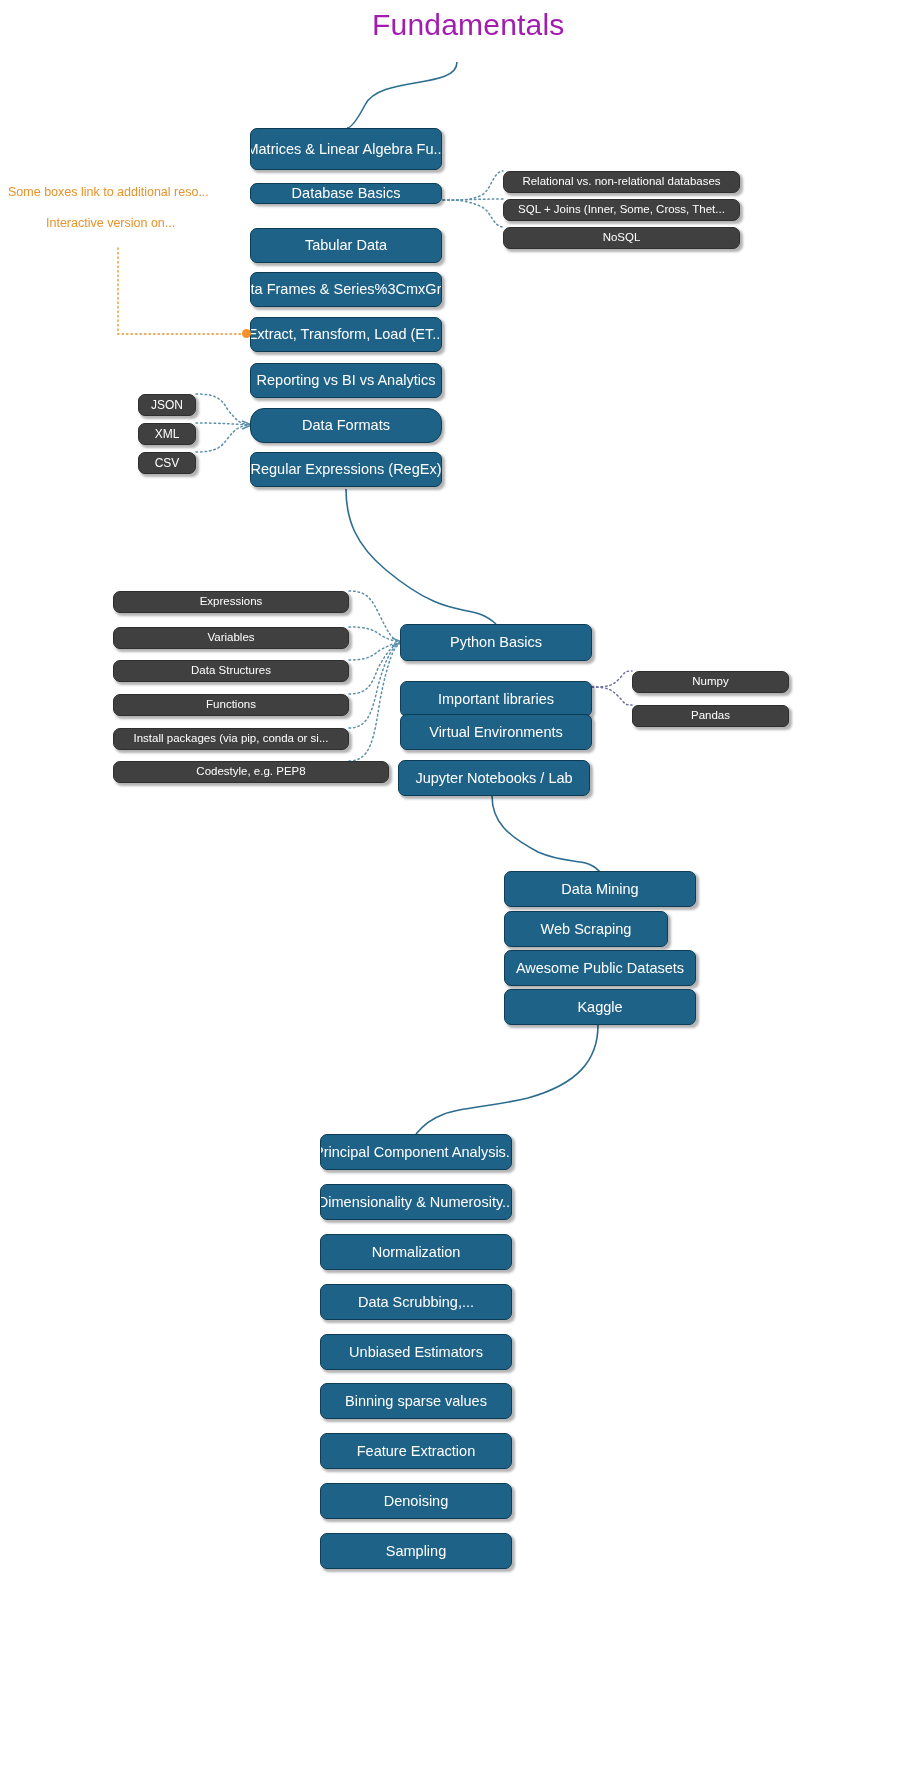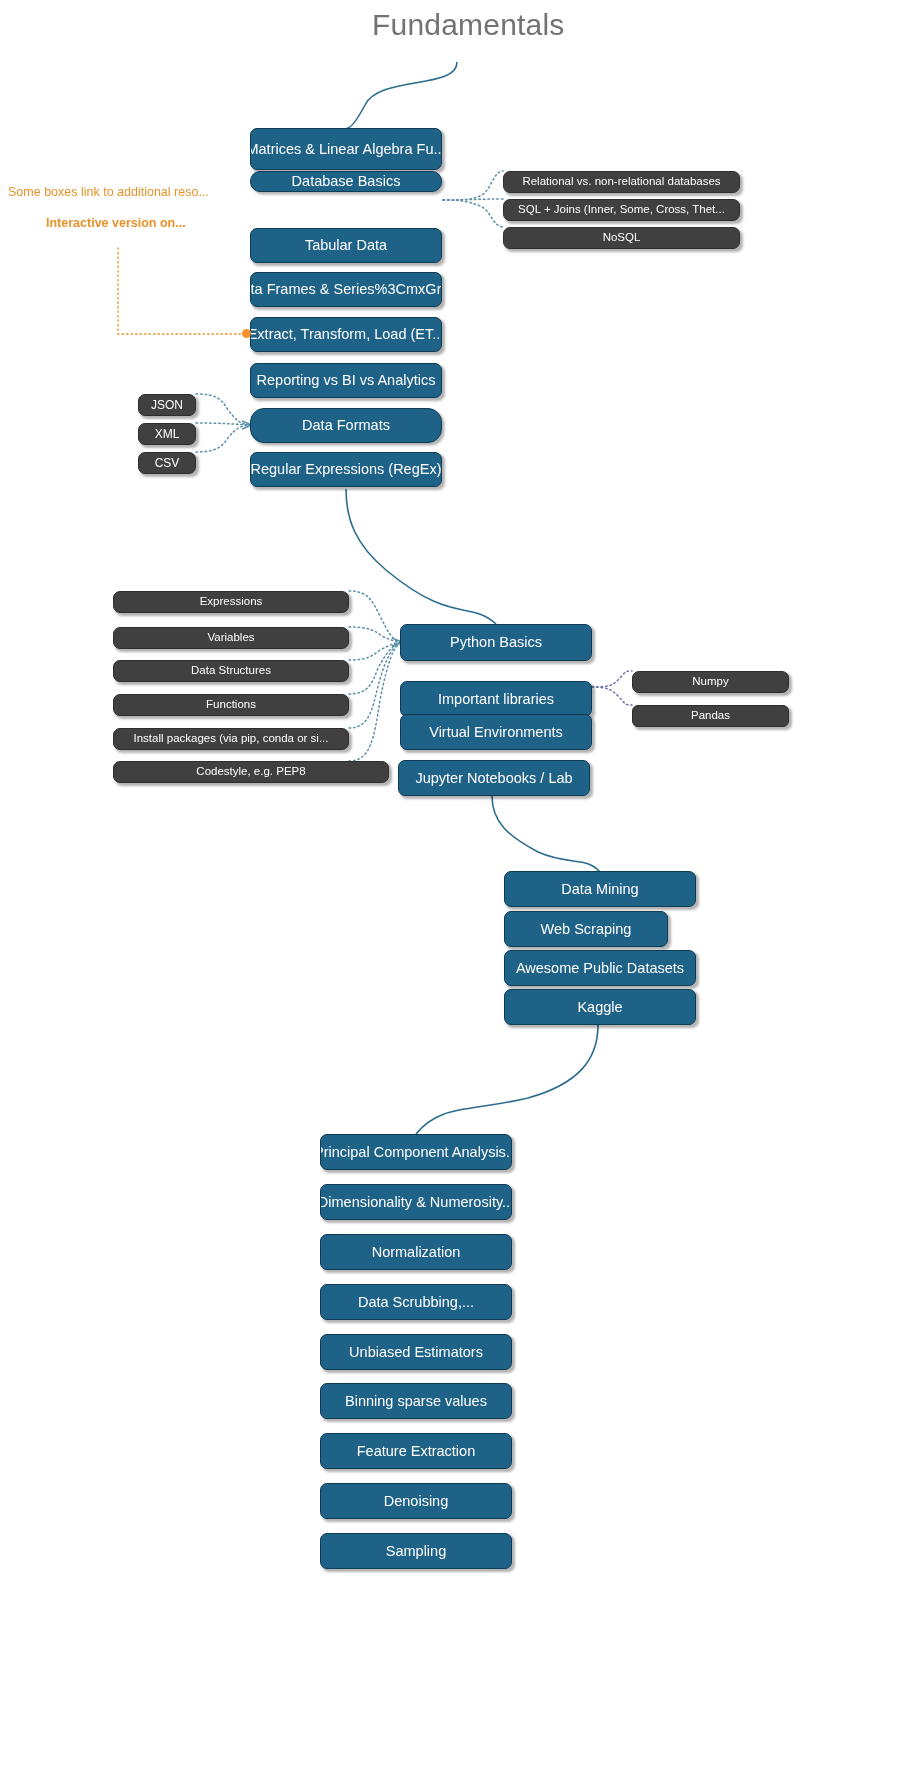--- a/index.html
+++ b/index.html
@@ -57,21 +57,21 @@
     font-size: 11.5px;
     box-shadow: 2.5px 2.5px 2.5px rgba(0,0,0,0.30);
     margin-top: 11px;
   }
   .node.gray.small {
     font-size: 12px;
   }
   .title {
     position: absolute;
     z-index: 3;
-    color: #737373;
+    color: #a21caf;
     font-size: 30px;
     white-space: nowrap;
     letter-spacing: 0.2px;
   }
   .note {
     position: absolute;
     z-index: 3;
     color: #E8922A;
     font-size: 12.5px;
     white-space: nowrap;
@@ -119,26 +119,26 @@
     <path d="M492,796 C492,822 508,836 538,852 C570,866 586,856 600,872" fill="none" stroke="#2B6C8F" stroke-width="1.6"></path>
 
     <path d="M598,1025 C598,1060 578,1084 528,1098 C470,1112 440,1104 416,1134" fill="none" stroke="#2B6C8F" stroke-width="1.6"></path>
 
     <path d="M118,248 L118,334 L244,334" fill="none" stroke="#E8922A" stroke-width="1.3" stroke-dasharray="1.5,3" stroke-linecap="round"></path>
   </svg>
 
   <div class="title" style="left:372px; top:8px;">Fundamentals</div>
 
   <div class="note" style="left:8px; top:185px;">Some boxes link to additional reso...</div>
-  <div class="note" style="left:46px; top:216px;font-weight:bold;">Interactive version on...</div>
+  <div class="note" style="left:46px; top:216px;">Interactive version on...</div>
 
   <div class="anchor-dot" style="left:242px; top:329px;"></div>
 
   <div class="node blue" style="left:250px; top:128px; width:192px; height:42px;">Matrices &amp; Linear Algebra Fu...</div>
-  <div class="node blue" style="left:250px; top:171px; width:192px; height:21px;border-radius:10px;">Database Basics</div>
+  <div class="node blue" style="left:250px; top:183px; width:192px; height:21px;">Database Basics</div>
   <div class="node blue" style="left:250px; top:228px; width:192px; height:35px;">Tabular Data</div>
   <div class="node blue" style="left:250px; top:272px; width:192px; height:35px;">ata Frames &amp; Series%3CmxGra</div>
   <div class="node blue" style="left:250px; top:317px; width:192px; height:35px;">Extract, Transform, Load (ET...</div>
   <div class="node blue" style="left:250px; top:363px; width:192px; height:35px;">Reporting vs BI vs Analytics</div>
   <div class="node blue" style="left:250px; top:408px; width:192px; height:35px;border-radius:14px;">Data Formats</div>
   <div class="node blue" style="left:250px; top:452px; width:192px; height:35px;">Regular Expressions (RegEx)</div>
 
   <div class="node gray" style="left:503px; top:160px; width:237px; height:22px;">Relational vs. non-relational databases</div>
   <div class="node gray" style="left:503px; top:188px; width:237px; height:22px;">SQL + Joins (Inner, Some, Cross, Thet...</div>
   <div class="node gray" style="left:503px; top:216px; width:237px; height:22px;">NoSQL</div>

